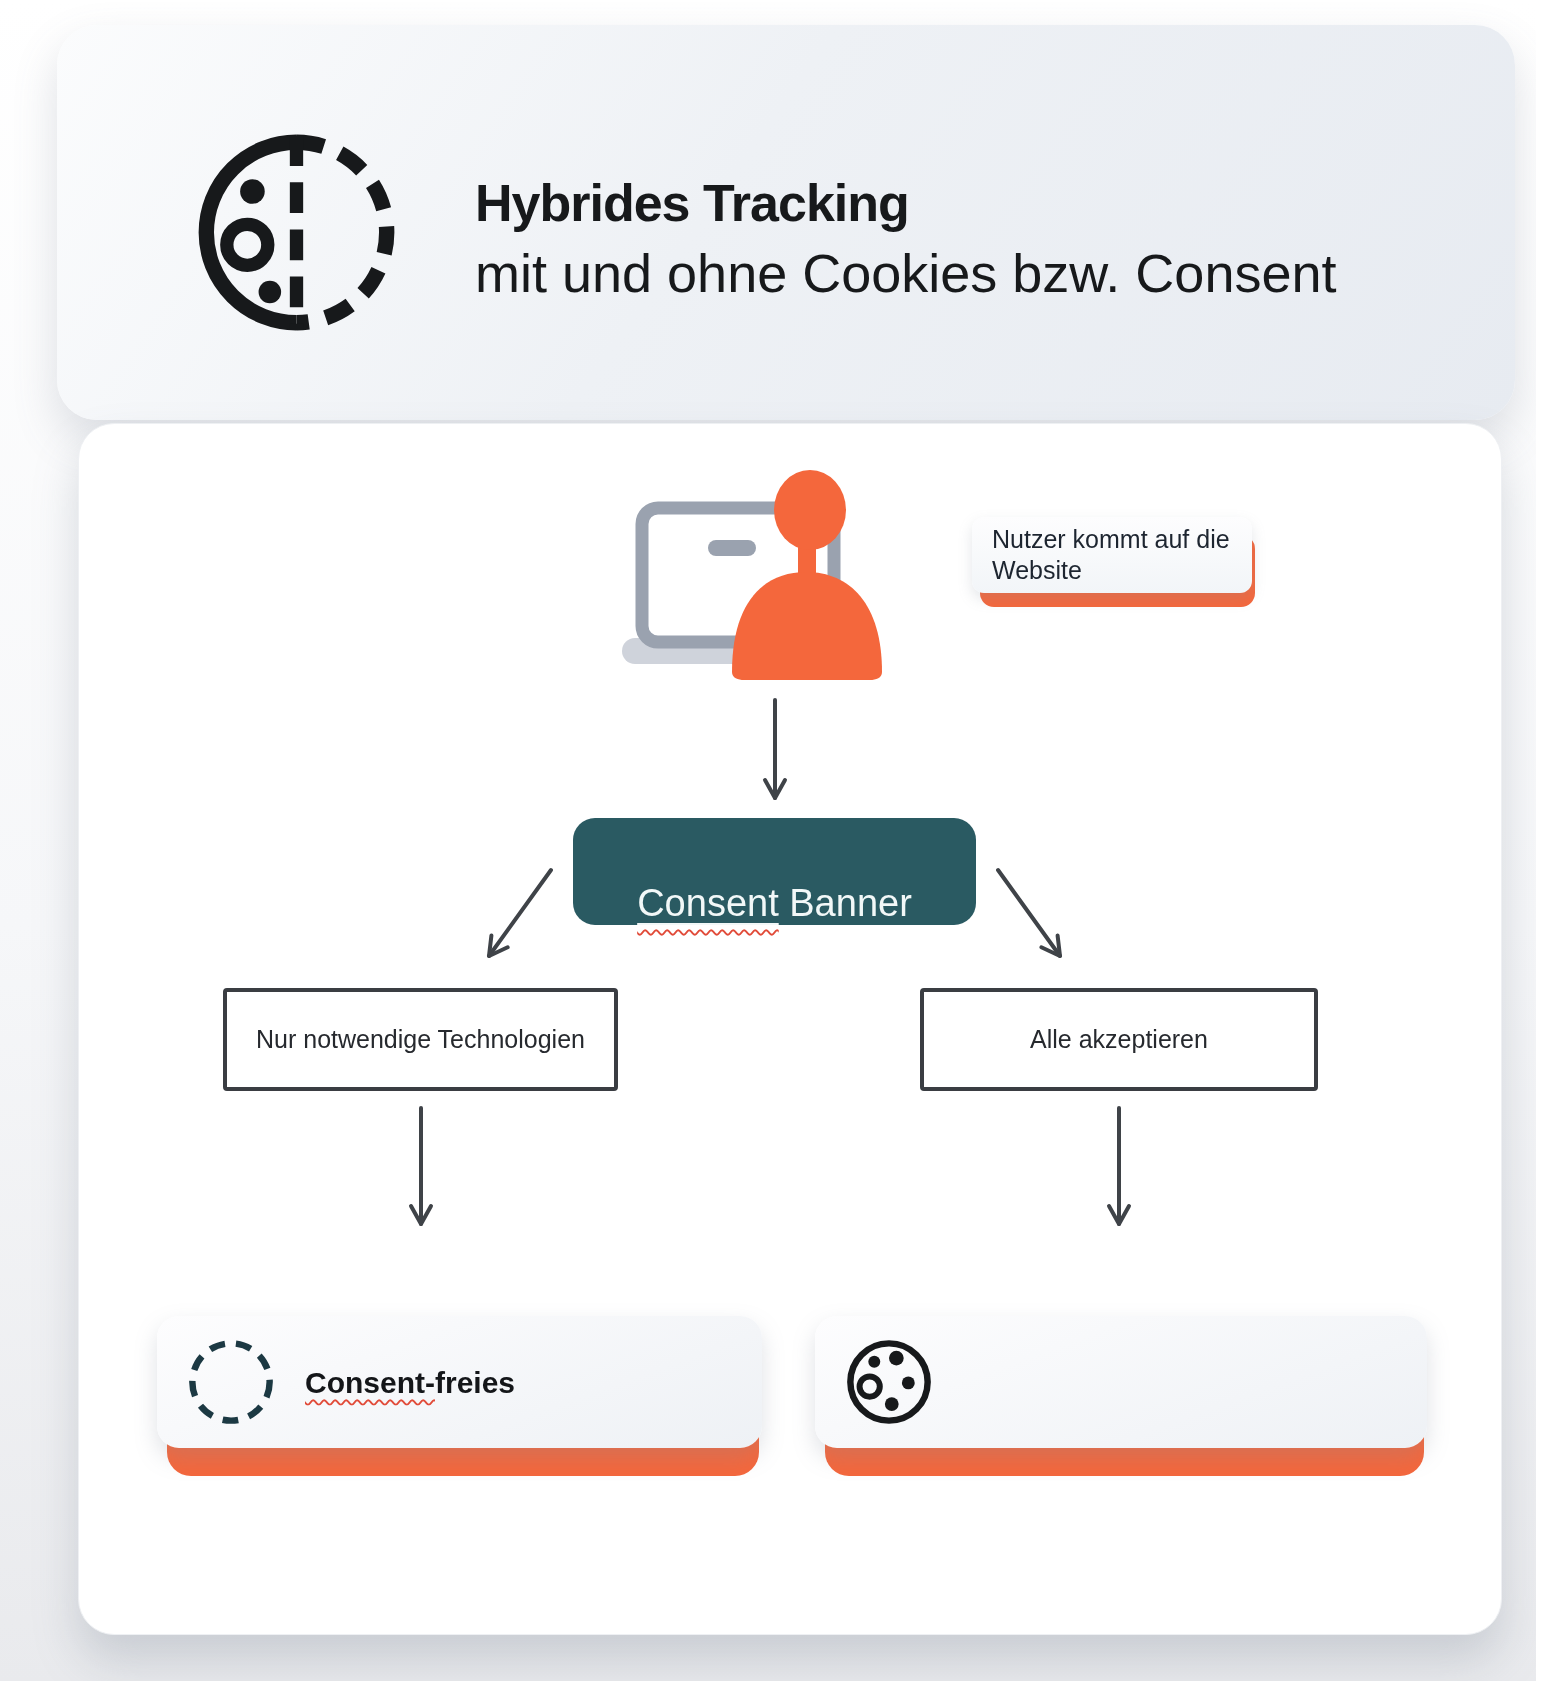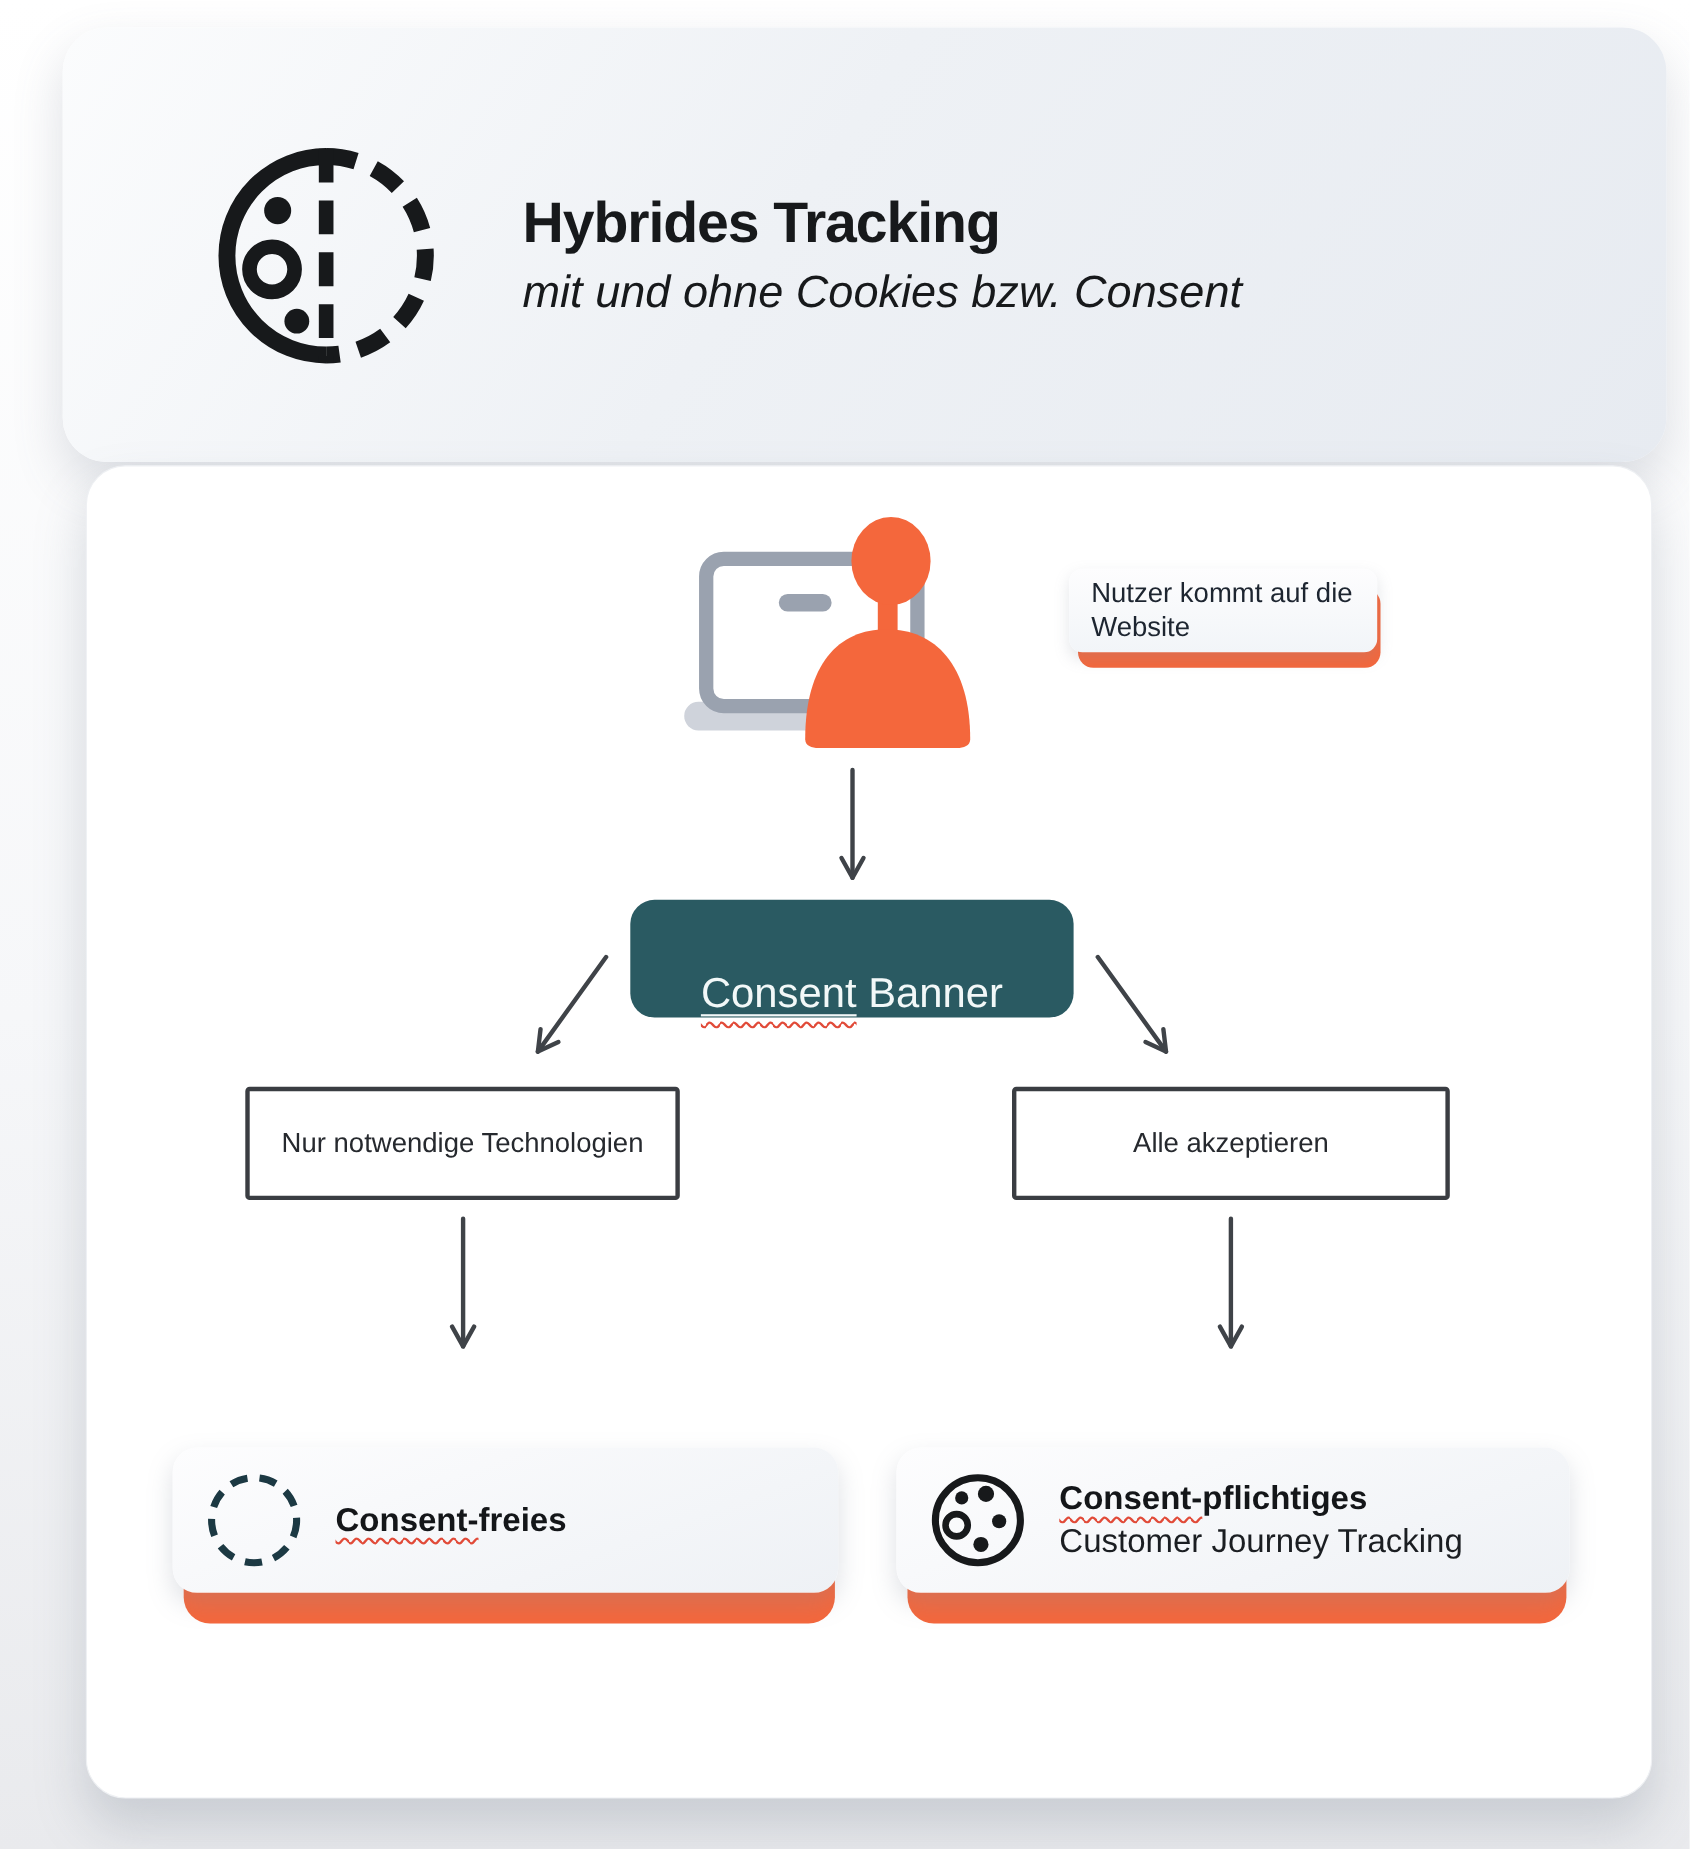--- a/index.html
+++ b/index.html
@@ -12,21 +12,21 @@
   
   .header-card{
     position:absolute;left:57px;top:25px;width:1458px;height:395px;
     border-radius:40px;
     background:linear-gradient(125deg,#fbfcfd 0%,#eef1f5 45%,#e7ebf1 100%);
     box-shadow:0 20px 45px rgba(96,106,124,.20);
   }
   .header-icon{position:absolute;left:137px;top:105px;width:205px;height:205px;}
   .header-text{position:absolute;left:418px;top:150px;}
   .header-title{font-size:52px;font-weight:700;letter-spacing:-1px;margin:0;line-height:1.1;}
-  .header-subtitle{font-size:41px;font-weight:400;margin:10px 0 12px 0;line-height:1.15;color:#17191b;font-style:italic;}
+  .header-subtitle{font-size:54px;font-weight:400;margin:10px 0 12px 0;line-height:1.15;color:#17191b;}
   
   .main-card{
     position:absolute;left:78px;top:423px;width:1422px;height:1210px;
     background:#ffffff;border:1px solid #eef0f3;border-radius:36px;
     box-shadow:0 26px 45px rgba(120,130,145,.28);
   }
   .hero-icon{position:absolute;left:620px;top:468px;width:295px;height:212px;}
   
   .float-label{position:absolute;left:972px;top:517px;width:280px;height:76px;}
   .float-label .orange-shadow{position:absolute;left:8px;right:-3px;top:18px;bottom:-14px;background:#F4673C;border-radius:14px;}
@@ -144,24 +144,20 @@
     <div class="orange-shadow"></div>
     <div class="result-inner">
       <svg class="result-icon" viewBox="0 0 100 100">
         <circle cx="50" cy="50" r="42" fill="none" stroke="#17191b" stroke-width="7"></circle>
         <circle cx="34" cy="28" r="6.5" fill="#17191b"></circle>
         <circle cx="58" cy="24" r="8" fill="#17191b"></circle>
         <circle cx="29" cy="55" r="11" fill="none" stroke="#17191b" stroke-width="6.5"></circle>
         <circle cx="71" cy="51" r="7" fill="#17191b"></circle>
         <circle cx="53" cy="74" r="7.5" fill="#17191b"></circle>
       </svg>
-      <div>
-        <div class="result-title"><span class="sq">Consent-</span><span>pflichtiges</span></div>
-        <div class="result-sub">Customer Journey Tracking</div>
-      </div>
     </div>
   </div>
 
 
   <svg class="arrows" width="1542" height="1681" viewBox="0 0 1542 1681">
     <defs>
       <marker id="ah" markerUnits="userSpaceOnUse" markerWidth="34" markerHeight="34" refX="24" refY="13" orient="auto">
         <path d="M6,3 L24,13 L6,23" fill="none" stroke="#3F4348" stroke-width="4" stroke-linecap="round" stroke-linejoin="round"></path>
       </marker>
     </defs>

